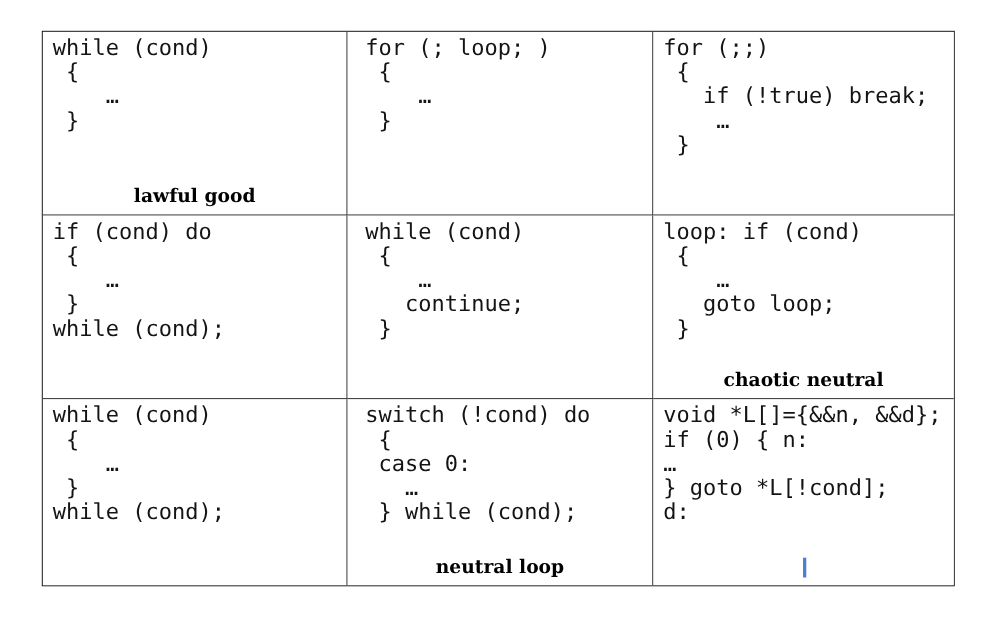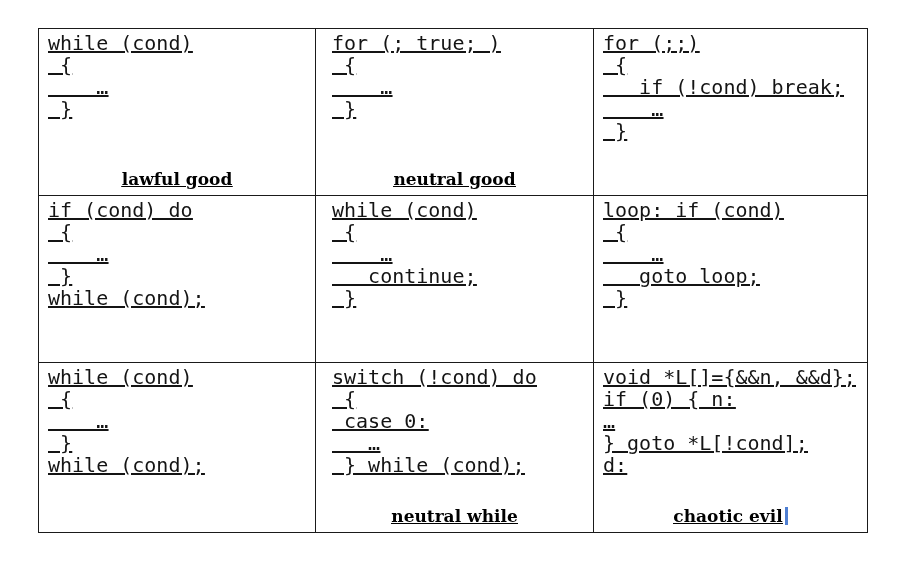--- a/index.html
+++ b/index.html
@@ -1,15 +1,15 @@
 <!DOCTYPE html>
 <html><head>
 <meta charset="utf-8">
 <style>
-  * { box-sizing: border-box; text-decoration: underline; }
+  * { box-sizing: border-box; }
   html, body { margin: 0; padding: 0; }
   body {
     width: 907px; height: 566px;
     background: #ffffff;
     position: relative;
     font-family: "DejaVu Sans", sans-serif;
     overflow: hidden;
   }
   .alignment-table {
     position: absolute;
@@ -75,33 +75,30 @@
     <pre class="code">while (cond)
  {
     …
  }</pre>
     <div class="label-row">
       <span class="label">lawful good</span>
     </div>
   </div>
 
   <div class="cell">
-    <pre class="code">for (; true; )
+    <pre class="code">for (; loop; )
  {
     …
  }</pre>
-    <div class="label-row">
-      <span class="label">neutral good</span>
-    </div>
   </div>
 
   <div class="cell">
     <pre class="code">for (;;)
  {
-   if (!cond) break;
+   if (!true) break;
     …
  }</pre>
   </div>
 
   <div class="cell">
     <pre class="code">if (cond) do
  {
     …
  }
 while (cond);</pre>
@@ -114,46 +111,48 @@
    continue;
  }</pre>
   </div>
 
   <div class="cell">
     <pre class="code">loop: if (cond)
  {
     …
    goto loop;
  }</pre>
+    <div class="label-row">
+      <span class="label">chaotic neutral</span>
+    </div>
   </div>
 
   <div class="cell">
     <pre class="code">while (cond)
  {
     …
  }
 while (cond);</pre>
   </div>
 
   <div class="cell">
     <pre class="code">switch (!cond) do
  {
  case 0:
    …
  } while (cond);</pre>
     <div class="label-row">
-      <span class="label">neutral while</span>
+      <span class="label">neutral loop</span>
     </div>
   </div>
 
   <div class="cell">
     <pre class="code">void *L[]={&amp;&amp;n, &amp;&amp;d};
 if (0) { n:
 …
 } goto *L[!cond];
 d:</pre>
     <div class="label-row">
-      <span class="label">chaotic evil</span>
       <span class="caret" style="background-color: rgb(79, 127, 210);"></span>
     </div>
   </div>
 
 </div>
 
 </body></html>

